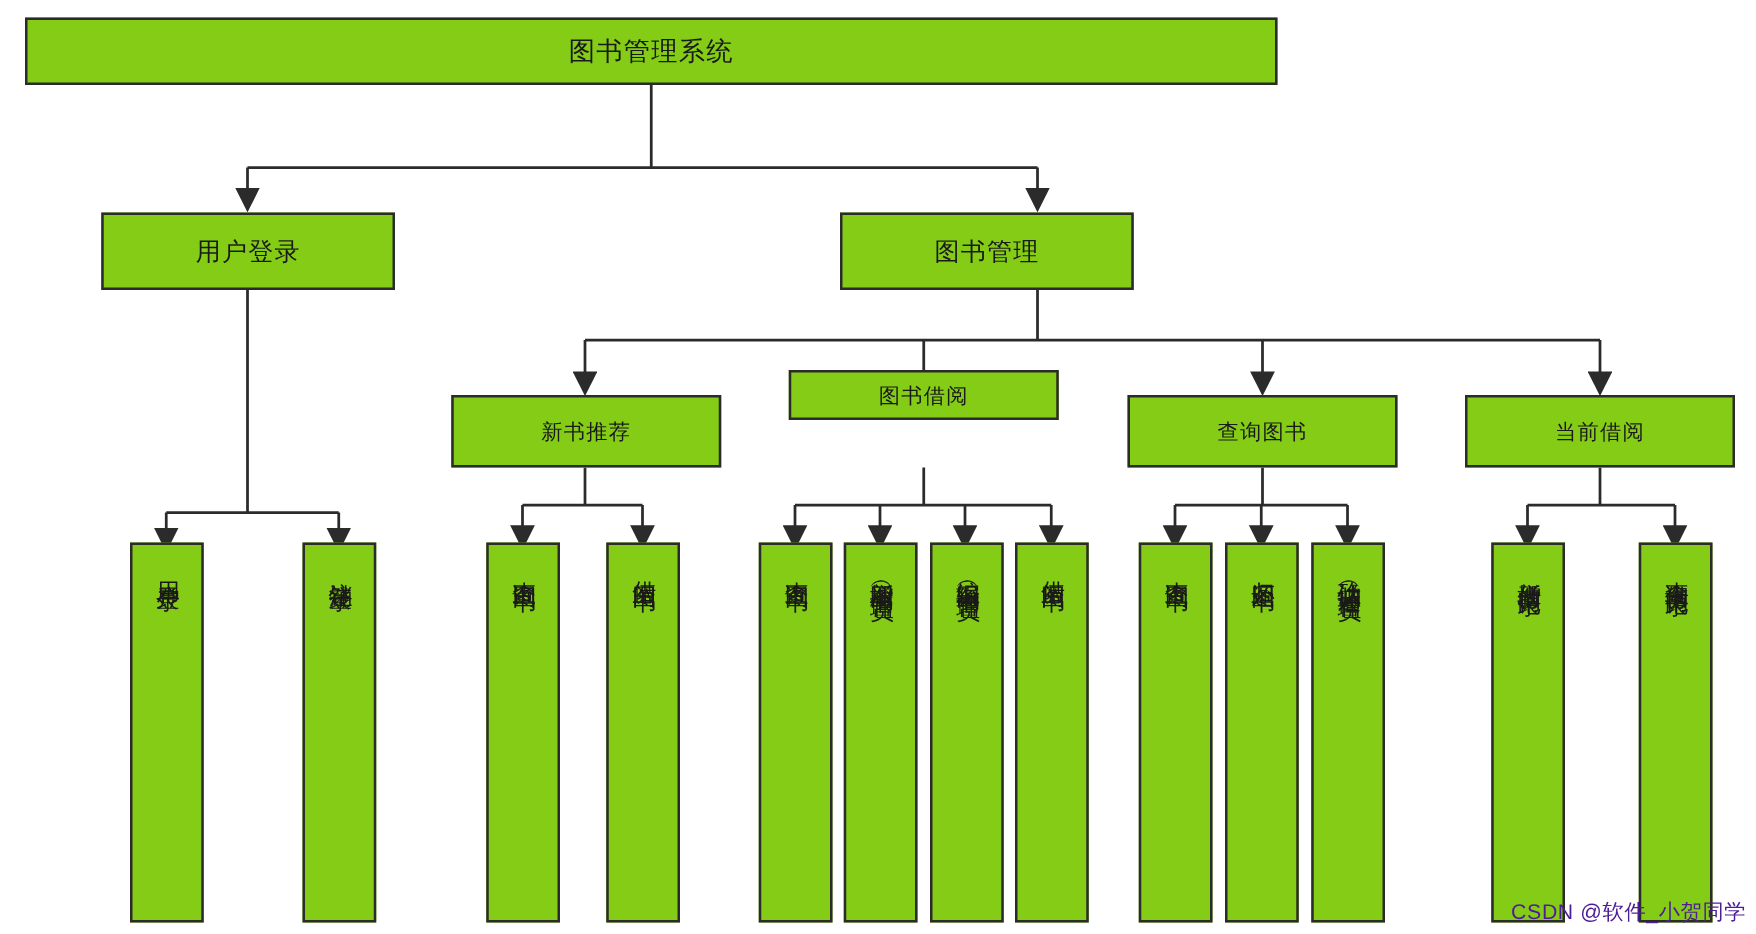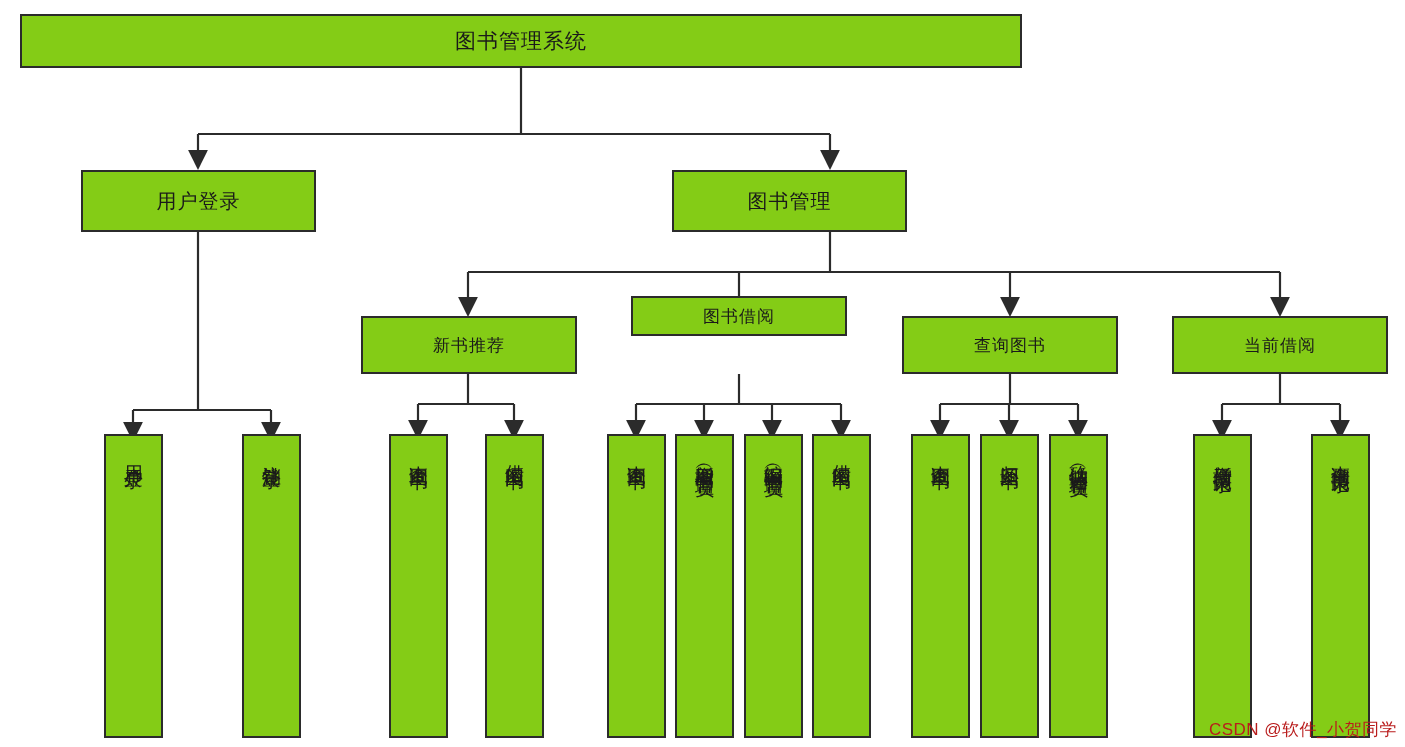--- a/index.html
+++ b/index.html
@@ -61,21 +61,21 @@
   }
   .hlabel {
     white-space: nowrap;
     letter-spacing: 1px;
   }
   #watermark {
     position: absolute;
     right: 8px;
     bottom: 6px;
     font-size: 17px;
-    color: #b91c1c;
+    color: #4c1d95;
     letter-spacing: 0.5px;
     z-index: 5;
     white-space: nowrap;
   }
 </style>
 </head>
 <body>
 
 <div id="canvas">
 

